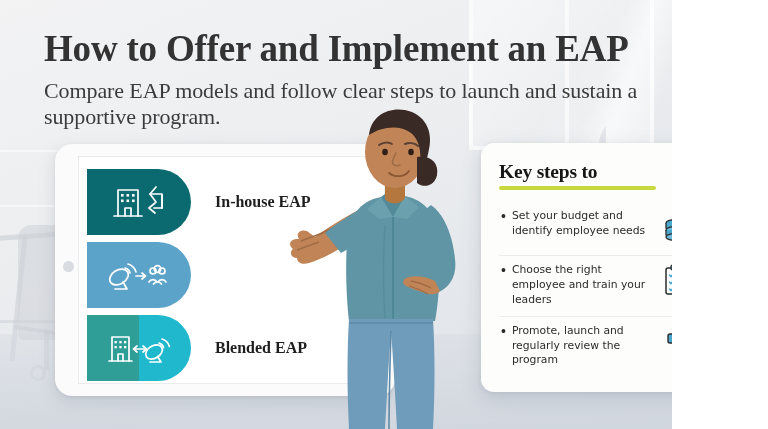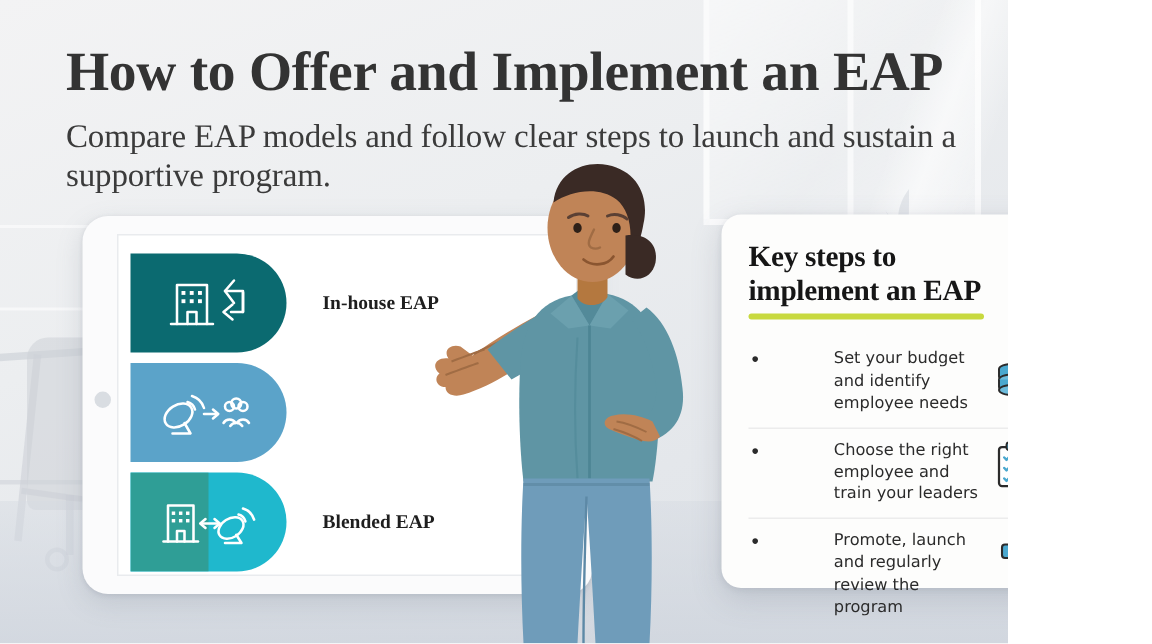--- a/index.html
+++ b/index.html
@@ -162,21 +162,21 @@
   .pill-half {
     position: absolute;
     left: 0; top: 0; bottom: 0;
     width: 50%;
   }
   .pill svg { position: relative; z-index: 2; }
   .row-label {
     margin-left: 24px;
     font-family: "Liberation Serif", serif;
     font-weight: bold;
-    font-size: 13px;
+    font-size: 16px;
     color: #1e1e1e;
     white-space: nowrap;
   }
 
   
   .person { position: absolute; left: 285px; top: 105px; width: 215px; height: 324px; }
 
   
   .card {
     position: absolute;
@@ -215,21 +215,20 @@
     font-size: 14px;
     line-height: 15px;
     padding-left: 2px;
   }
   .step-text {
     flex: 1;
     font-family: "DejaVu Sans", sans-serif;
     font-size: 10.8px;
     line-height: 1.38;
     color: #2b2b2b;
-    margin-left: 44px;
   }
   .step-icon { flex: none; width: 50px; display: flex; align-items: center; justify-content: center; }
 </style>
 </head>
 <body>
 
 <div class="stage">
 
   <div class="bg-layer">
     <div class="bg-wallline wl1"></div>
@@ -397,21 +396,20 @@
     <g>
       <path d="M64 214 C62 246 62 286 64 324 L100 324 C102 288 104 252 106 226 C108 252 110 288 112 324 L148 324 C150 286 150 246 148 214 Z" fill="#6f9cba"></path>
       <path d="M106 226 C105 258 104 292 104 324" stroke="#5d89a6" stroke-width="1.6" fill="none"></path>
       <path d="M64 218 L148 218" stroke="#628ea9" stroke-width="2" fill="none"></path>
     </g>
   </svg>
 
   <div class="card">
     <div class="card-title">
       <div>Key steps to</div>
-      <div>implement an EAP</div>
     </div>
     <div class="card-underline" style="background:#c8d93f;"></div>
 
     <div class="steps">
 
       <div class="step">
         <div class="step-bullet">•</div>
         <div class="step-text">Set your budget and identify employee needs</div>
         <div class="step-icon">
           <svg width="48" height="38" viewBox="0 0 48 38">

